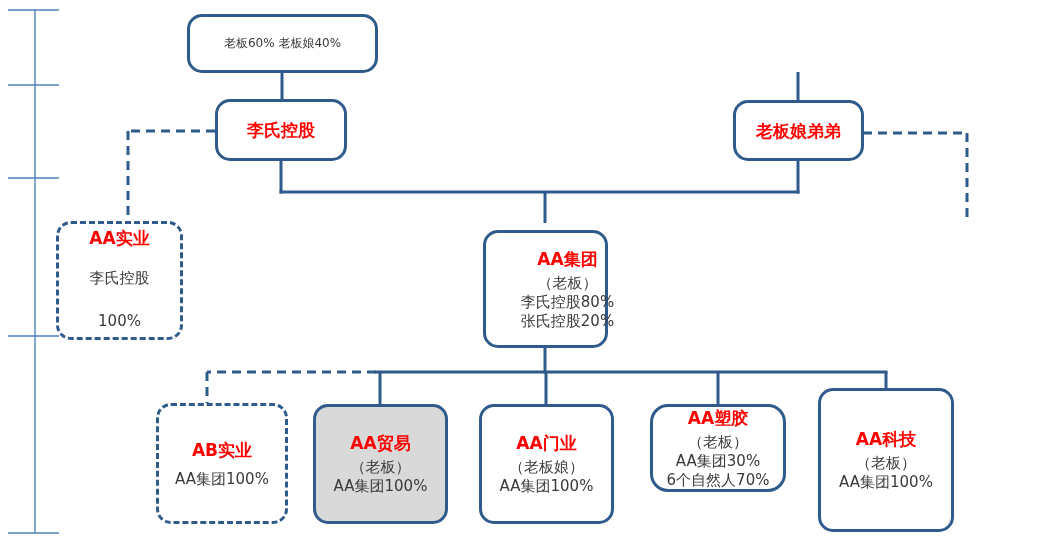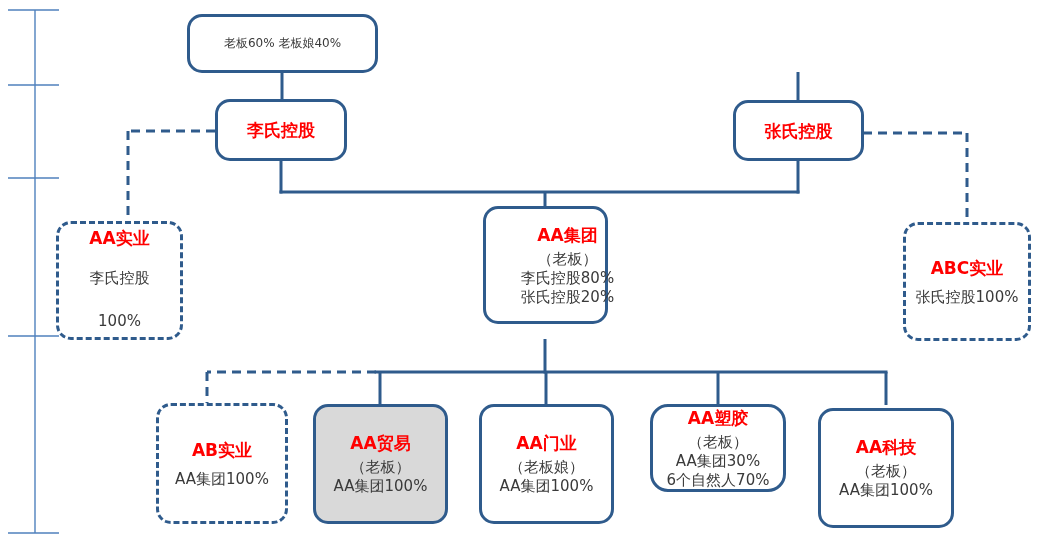--- a/index.html
+++ b/index.html
@@ -47,27 +47,27 @@
   .roomy .node-line{line-height:27px;}
   .gap6 .node-title{margin-bottom:4px;}
   .gap8 .node-title{margin-bottom:8px;}
 
   
   #owners-li{left:187px;top:14px;width:191px;height:59px;}
   #owners-zhang{left:702px;top:14px;width:192px;height:59px;}
   #li-holdings{left:215px;top:99px;width:132px;height:62px;}
   #zhang-holdings{left:733px;top:100px;width:131px;height:61px;}
   #aa-shiye{left:56px;top:221px;width:127px;height:119px;gap:16px;}
-  #aa-group{left:483px;top:206px;width:125px;height:118px;padding-left:44px;}
+  #aa-group{left:483px;top:230px;width:125px;height:118px;padding-left:44px;}
   #abc-shiye{left:903px;top:222px;width:128px;height:119px;}
   #ab-shiye{left:156px;top:403px;width:132px;height:121px;}
   #aa-trade{left:313px;top:404px;width:135px;height:120px;}
   #aa-door{left:479px;top:404px;width:135px;height:120px;align-items:center;}
   #aa-plastic{left:650px;top:404px;width:136px;height:88px;border-radius:18px;}
-  #aa-tech{left:818px;top:408px;width:136px;height:120px;}
+  #aa-tech{left:818px;top:388px;width:136px;height:144px;}
 </style>
 </head>
 <body>
 
 <div class="canvas">
 
   <svg class="wires" viewBox="0 0 1047 546" xmlns="http://www.w3.org/2000/svg">
 
     <g stroke="#4F81BD" stroke-width="1.4">
       <line x1="35" y1="10" x2="35" y2="533"></line>
@@ -104,40 +104,36 @@
   </svg>
 
   <div class="box" id="owners-li">
     <span class="plain-label">老板60% 老板娘40%</span>
   </div>
 
   <div class="box" id="li-holdings">
     <span class="node-title">李氏控股</span>
   </div>
   <div class="box" id="zhang-holdings">
-    <span class="node-title">张氏控股</span>
+    <span class="node-title">老板娘弟弟</span>
   </div>
 
   <div class="box dashed roomy" id="aa-shiye">
     <span class="node-title">AA实业</span>
     <span class="node-line">李氏控股</span>
     <span class="node-line">100%</span>
   </div>
 
   <div class="box tight gap6" id="aa-group">
     <span class="node-title">AA集团</span>
     <span class="node-line">（老板）</span>
     <span class="node-line">李氏控股80%</span>
     <span class="node-line">张氏控股20%</span>
   </div>
 
-  <div class="box dashed gap8" id="abc-shiye">
-    <span class="node-title">ABC实业</span>
-    <span class="node-line">张氏控股100%</span>
-  </div>
 
   <div class="box dashed gap8" id="ab-shiye">
     <span class="node-title">AB实业</span>
     <span class="node-line">AA集团100%</span>
   </div>
 
   <div class="box gray tight gap6" id="aa-trade">
     <span class="node-title">AA贸易</span>
     <span class="node-line">（老板）</span>
     <span class="node-line">AA集团100%</span>

